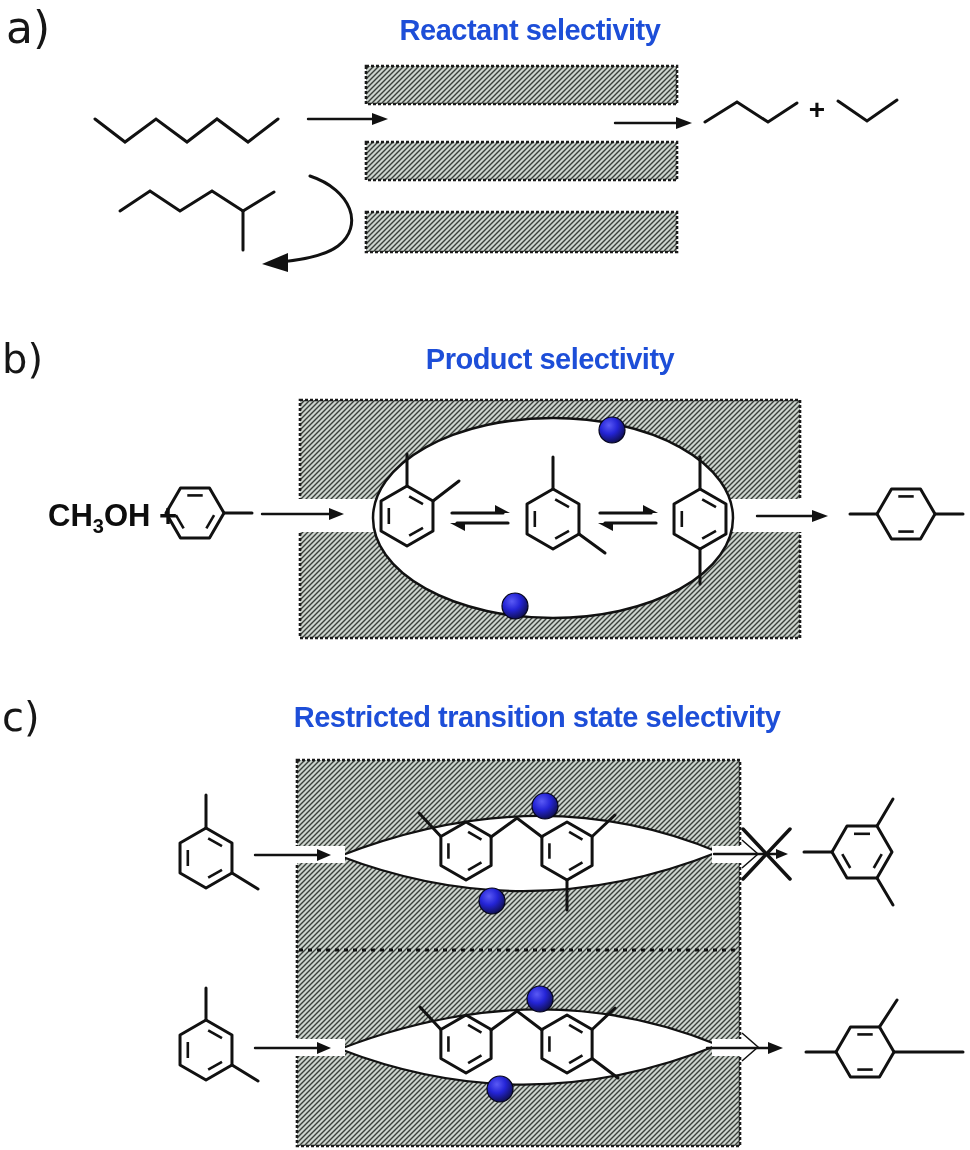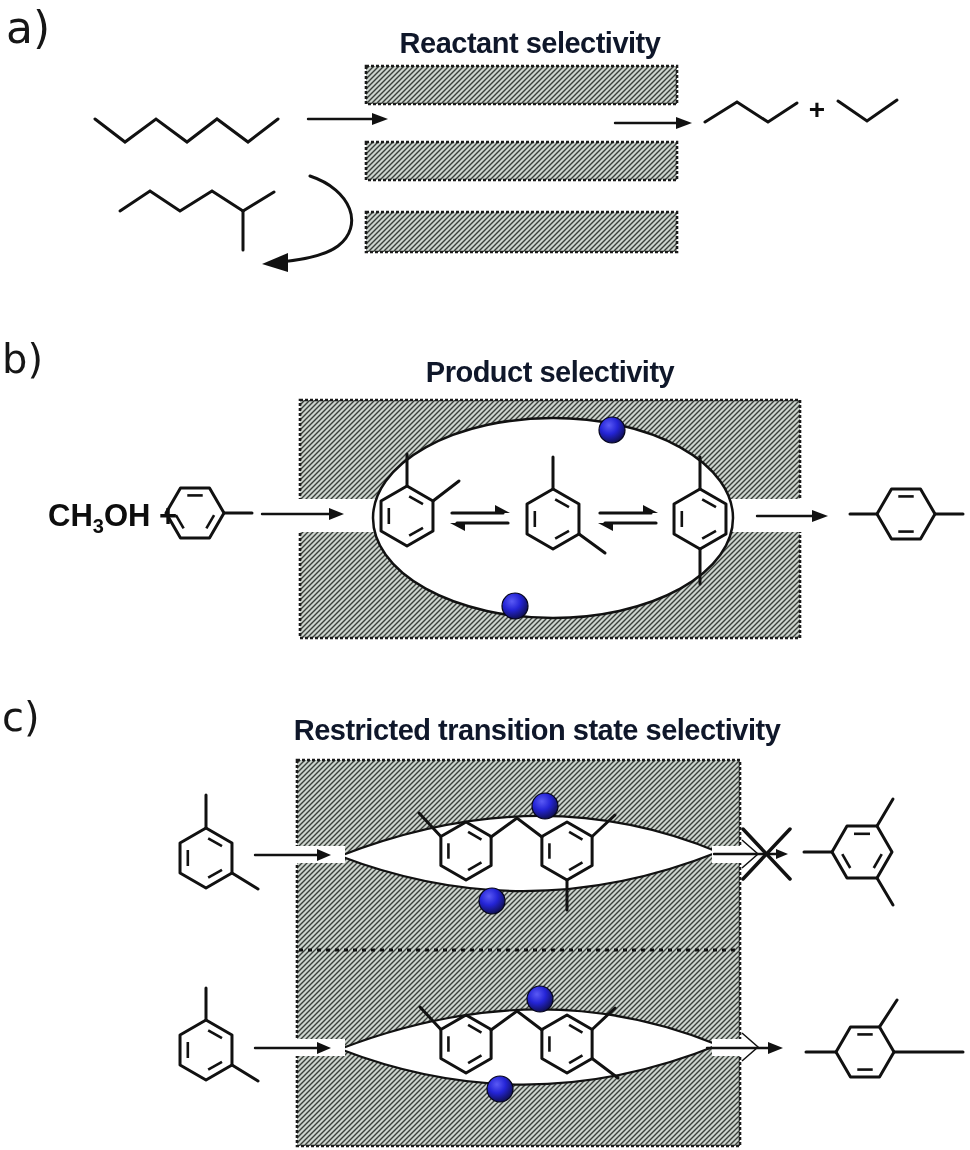--- a/index.html
+++ b/index.html
@@ -1,21 +1,21 @@
 <!DOCTYPE html>
 <html><head>
 <meta charset="utf-8">
 <style>
   html,body{margin:0;padding:0;background:#fff;}
   #fig{position:relative;width:970px;height:1150px;background:#ffffff;overflow:hidden;
        font-family:"Liberation Sans",sans-serif;}
   #cv{position:absolute;left:0;top:0;}
   .txt{position:absolute;color:#0d0d0d;white-space:nowrap;}
   .plabel{font-family:"DejaVu Sans",sans-serif;font-weight:400;color:#161616;}
-  .ptitle{font-weight:bold;text-align:center;letter-spacing:-0.5px;color:#0f172a;margin-top:13px;}
+  .ptitle{font-weight:bold;text-align:center;letter-spacing:-0.5px;color:#1d4ed8;}
   .reagent{font-weight:bold;font-size:31px;margin-left:32px;}
   .reagent sub{font-size:20px;}
   .plus{font-weight:bold;font-size:28px;text-align:center;}
 </style>
 </head>
 <body>
 
 <div id="fig">
 
   <svg id="cv" width="970" height="1150" viewBox="0 0 970 1150">

